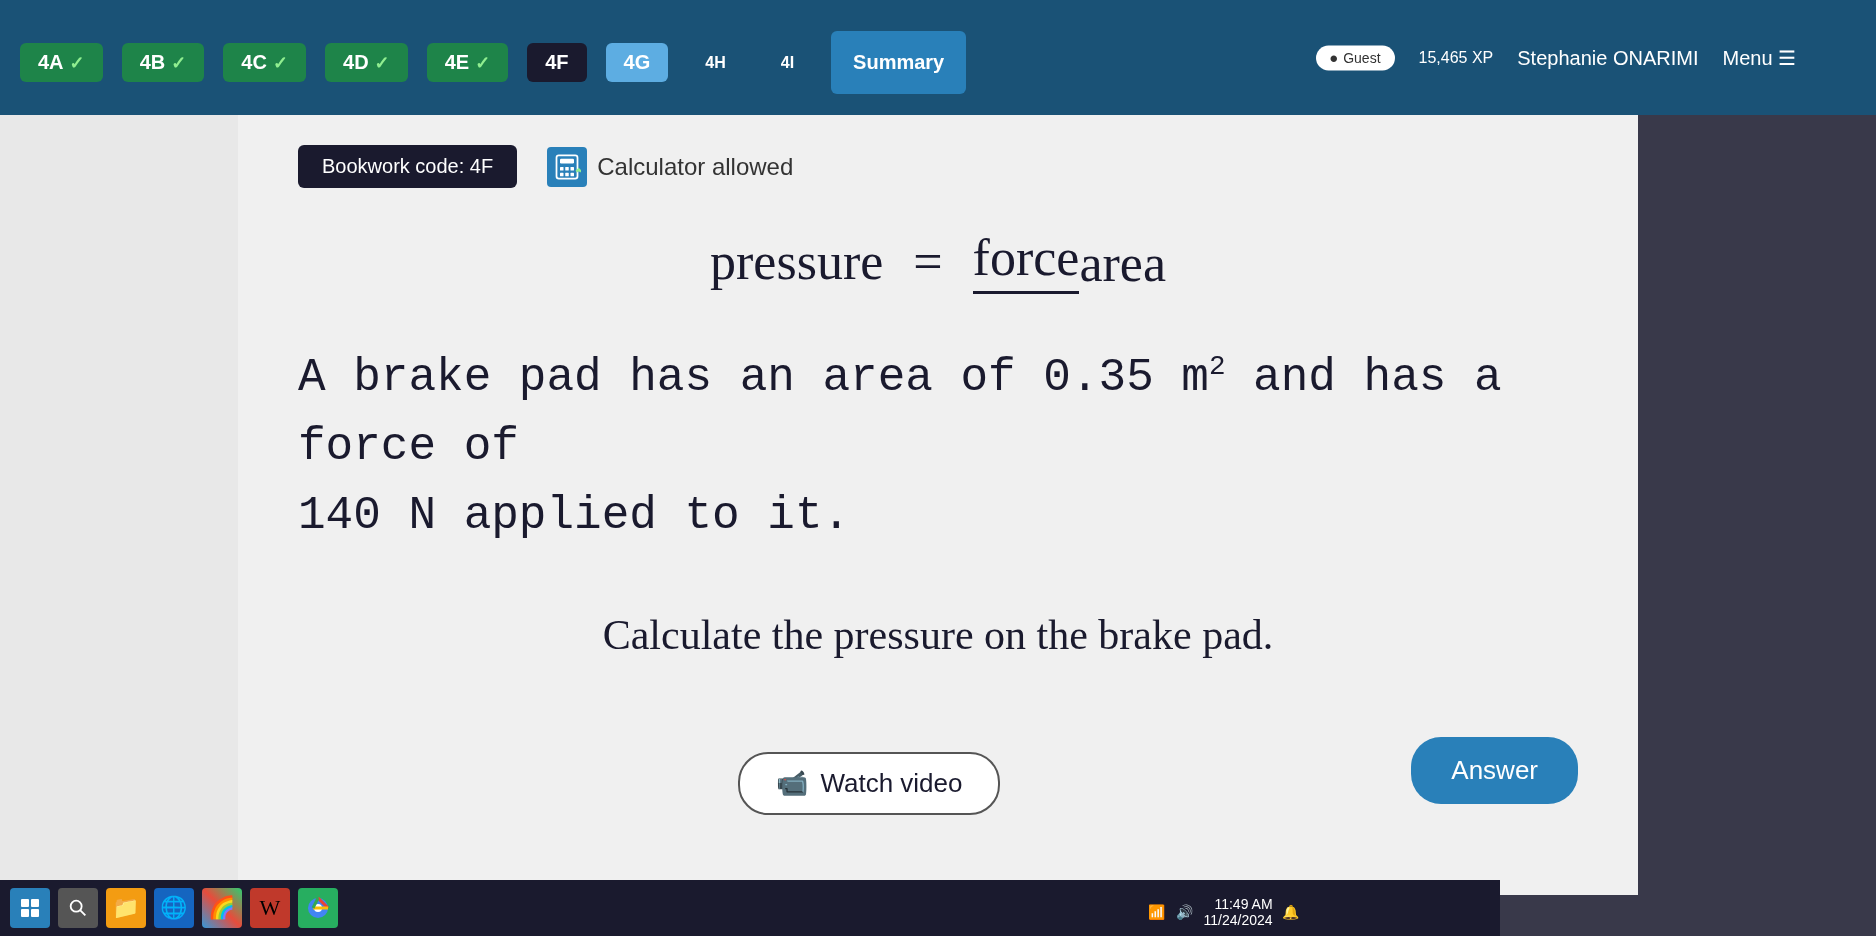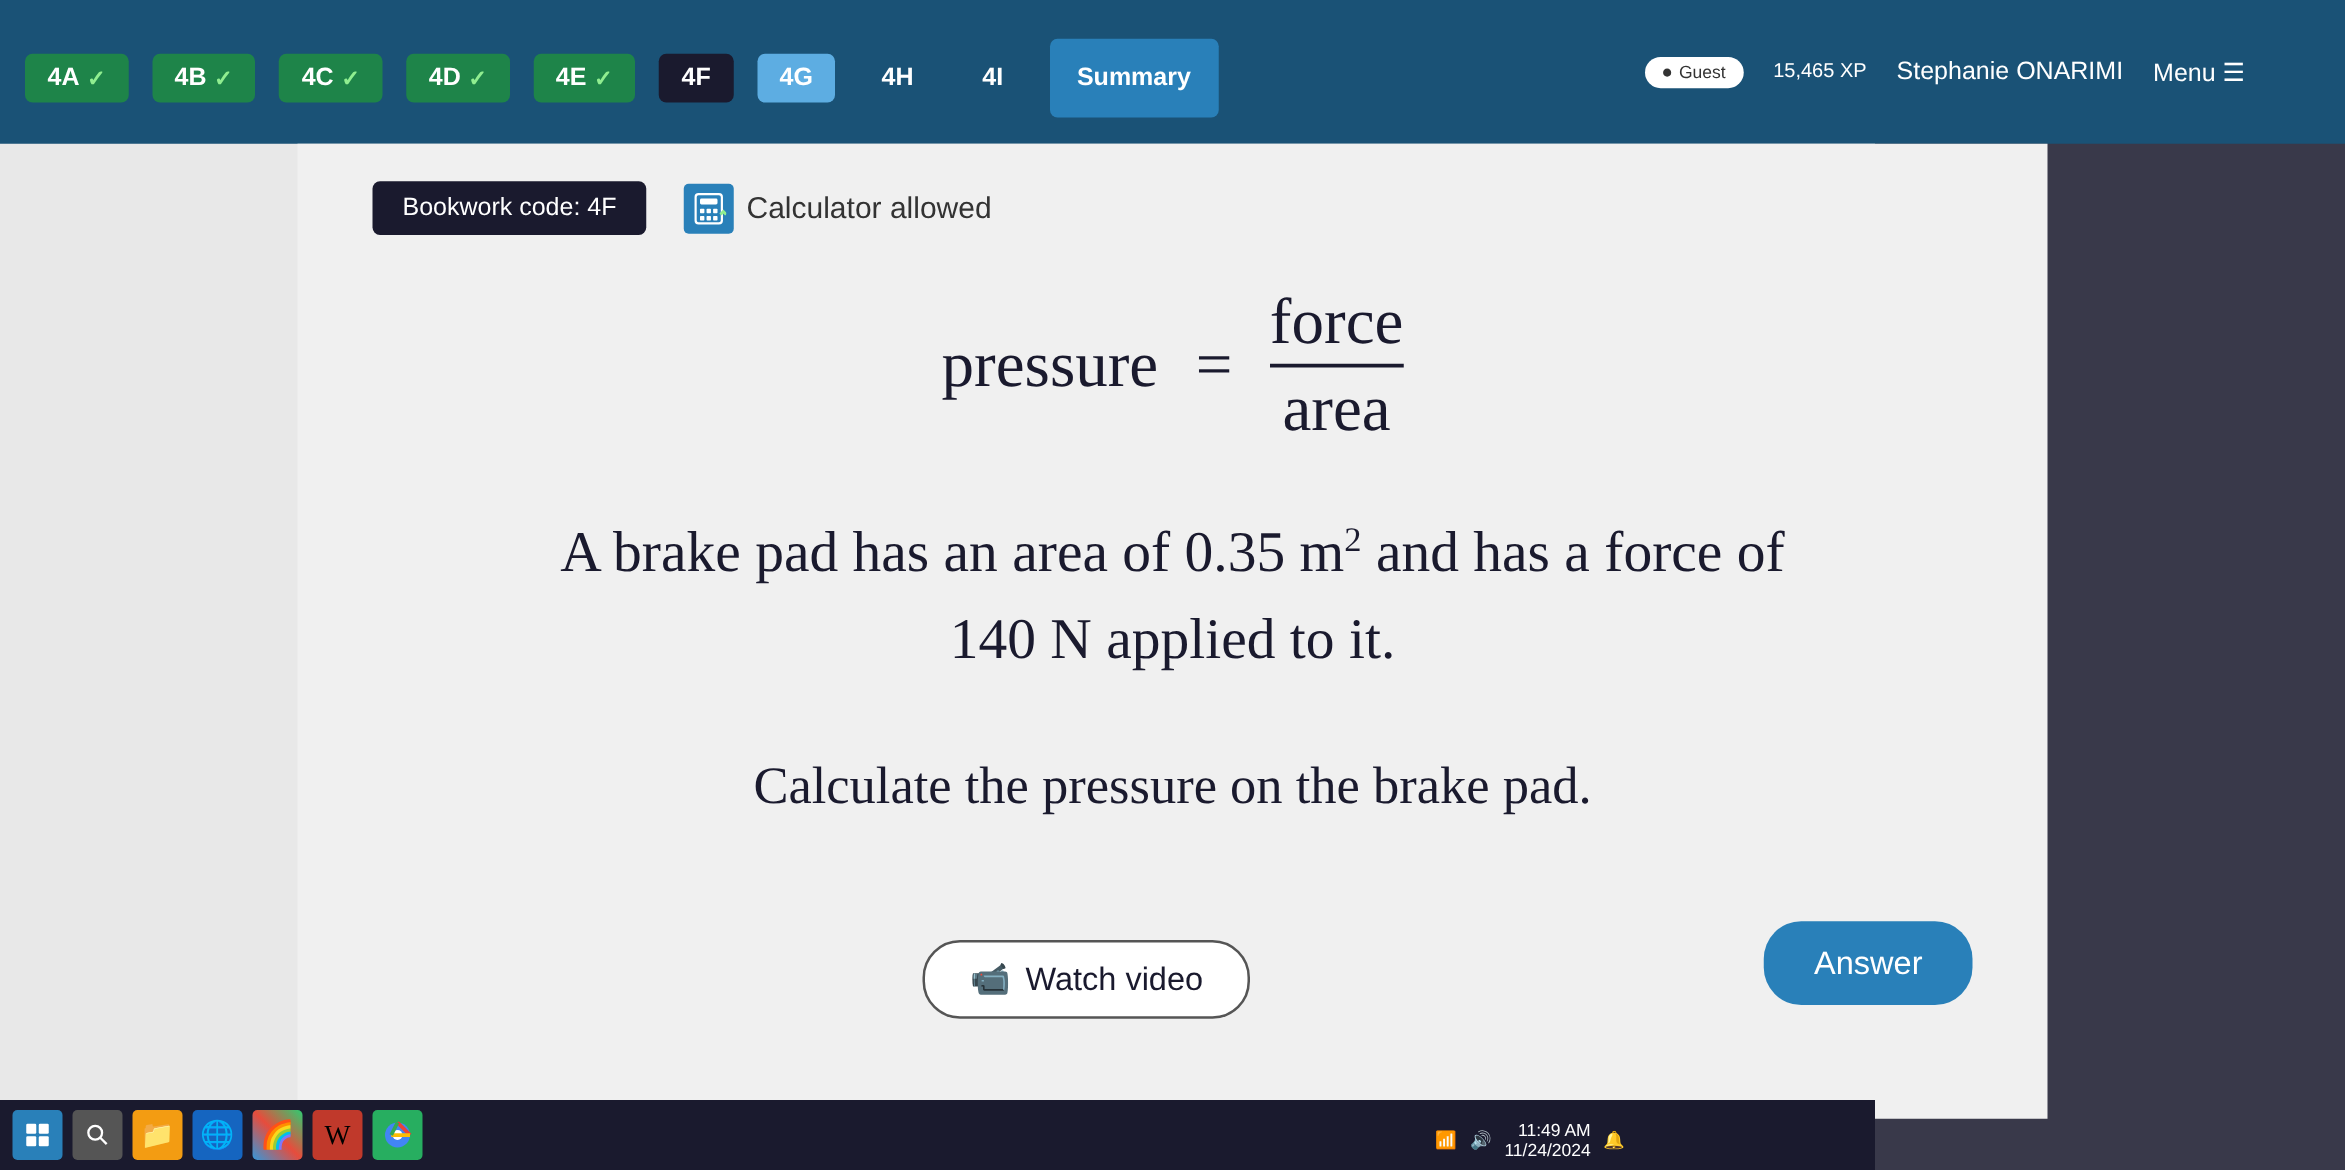--- a/index.html
+++ b/index.html
@@ -56,21 +56,21 @@
     }
 
     .nav-tab.light-blue {
       background: #5dade2;
       color: white;
     }
 
     .nav-tab.plain {
       background: transparent;
       color: white;
-      font-size: 20px;
+      font-size: 16px;
     }
 
     .nav-tab.summary {
       background: #2980b9;
       color: white;
       padding: 20px 22px;
     }
 
     .nav-right {
       position: absolute;
@@ -169,44 +169,43 @@
       color: #1a1a2e;
       display: flex;
       align-items: center;
       justify-content: center;
       gap: 30px;
       font-family: 'Georgia', serif;
     }
 
     .fraction {
       display: inline-flex;
-      flex-direction: column;
       align-items: center;
       gap: 0;
     }
 
     .fraction .numerator {
       border-bottom: 3px solid #1a1a2e;
       padding-bottom: 4px;
       font-size: 52px;
     }
 
     .fraction .denominator {
       padding-top: 4px;
       font-size: 52px;
     }
 
     
     .question-text {
       font-size: 46px;
       color: #1a1a2e;
-      text-align: center;
+      text-align: left;
       line-height: 1.5;
       margin: 30px 0 60px 0;
-      font-family: Liberation Serif, serif;
+      font-family: Liberation Mono, monospace;
     }
 
     .question-prompt {
       font-size: 42px;
       color: #1a1a2e;
       text-align: center;
       margin-bottom: 60px;
       font-family: 'Georgia', serif;
     }
 

